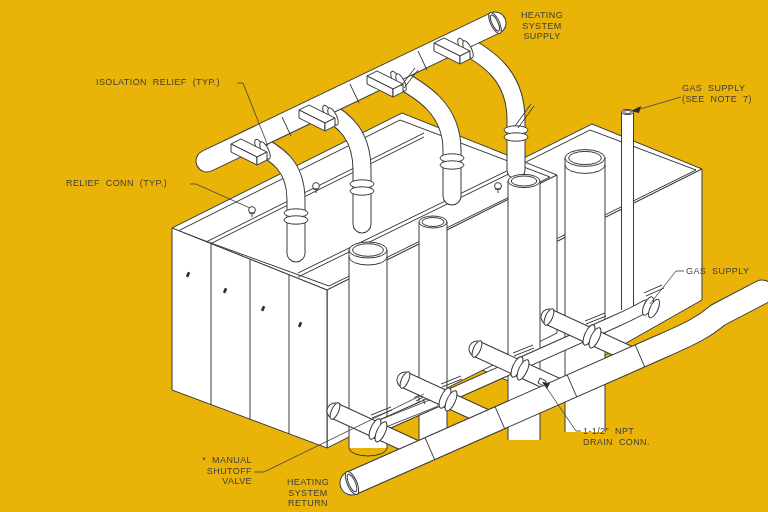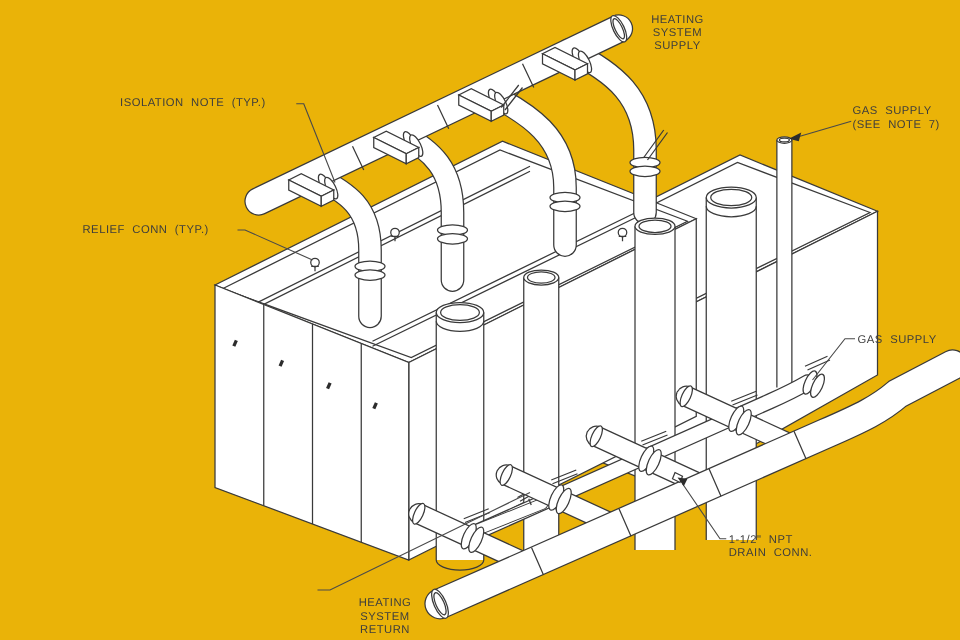--- a/index.html
+++ b/index.html
@@ -232,23 +232,26 @@
     <path class="ldr" d="M684,271 h-8 L650,304"></path>
     <path class="ldr" d="M581,431 h-5 L546,387"></path>
     <polygon class="dk" points="542,382 550,383 547,389"></polygon>
     <path class="ldr" d="M254,472 h10 L424,394"></path>
   </g>
 </svg>
 
   <div class="lbl ctr" style="left:506px;top:10px;width:72px;">HEATING
 SYSTEM
 SUPPLY</div>
-  <div class="lbl" style="left:96px;top:77px;">ISOLATION NOTE (TYP.)</div>
+  <div class="lbl" style="left:96px;top:77px;">ISOLATION RELIEF (TYP.)</div>
   <div class="lbl" style="left:66px;top:178px;">RELIEF CONN (TYP.)</div>
   <div class="lbl" style="left:682px;top:83px;">GAS SUPPLY
 (SEE NOTE 7)</div>
   <div class="lbl" style="left:686px;top:266px;">GAS SUPPLY</div>
   <div class="lbl" style="left:583px;top:426px;">1-1/2" NPT
 DRAIN CONN.</div>
+  <div class="lbl rgt" style="left:192px;top:455px;width:60px;">* MANUAL
+SHUTOFF
+VALVE</div>
   <div class="lbl ctr" style="left:281px;top:477px;width:54px;">HEATING
 SYSTEM
 RETURN</div>
 </div>
 
 </body></html>

